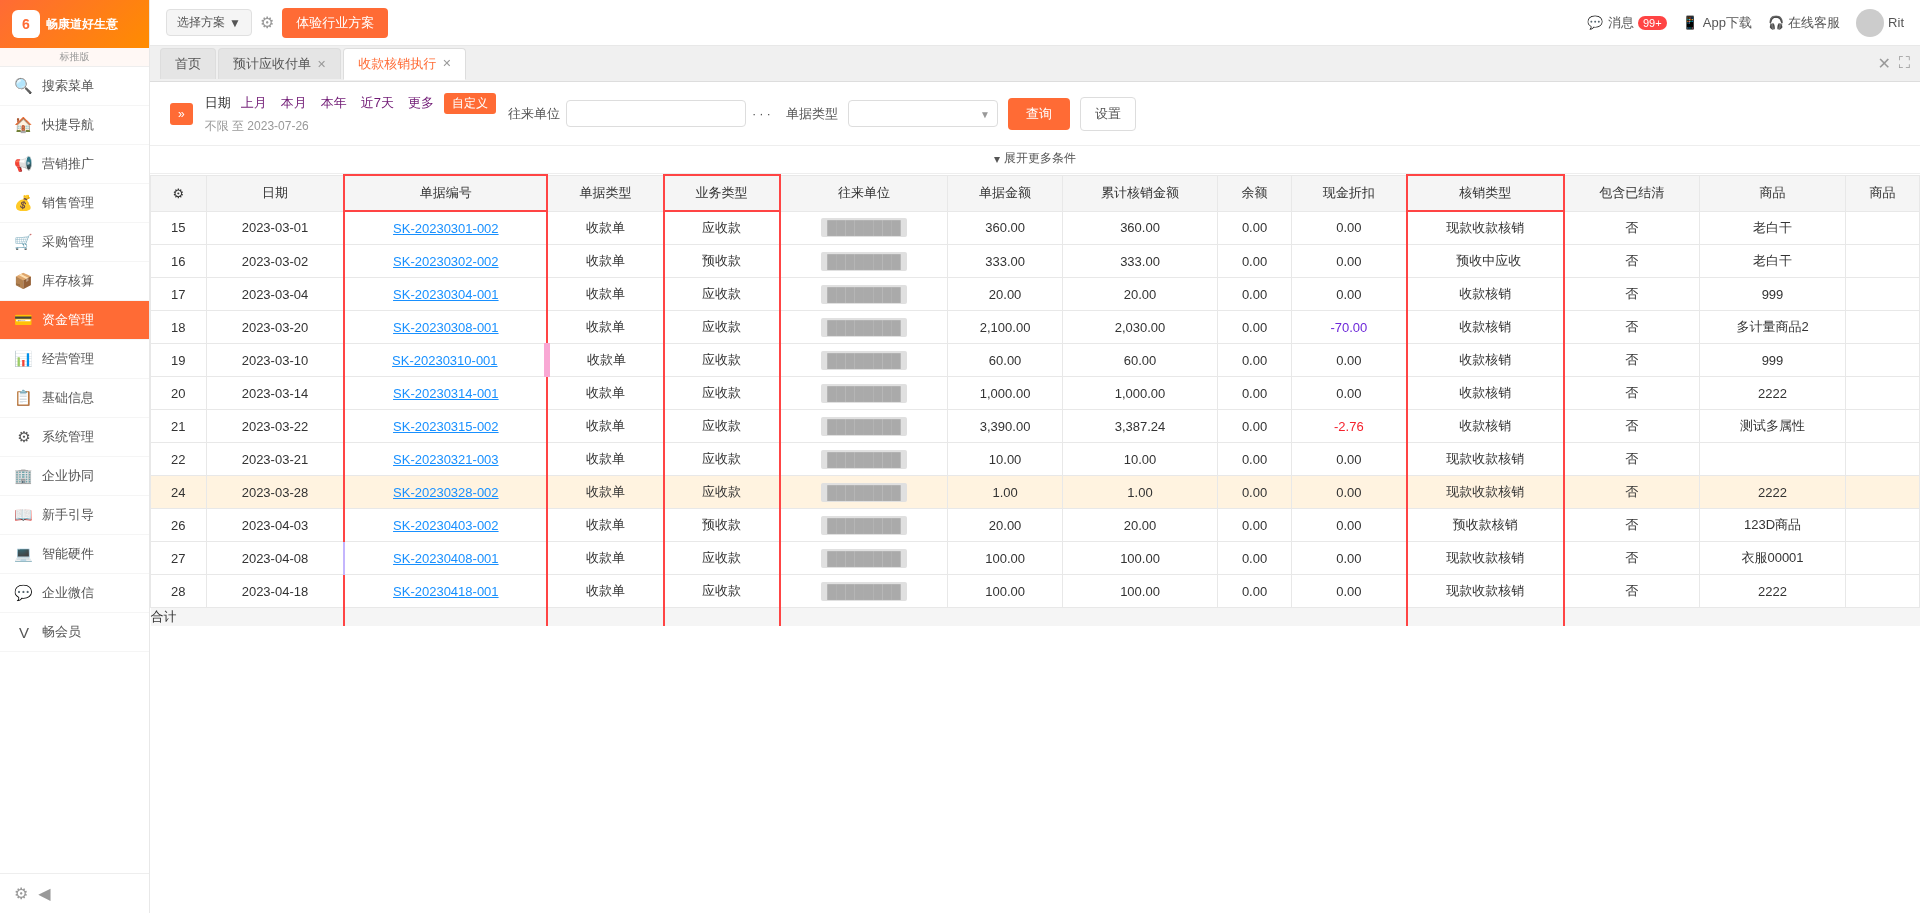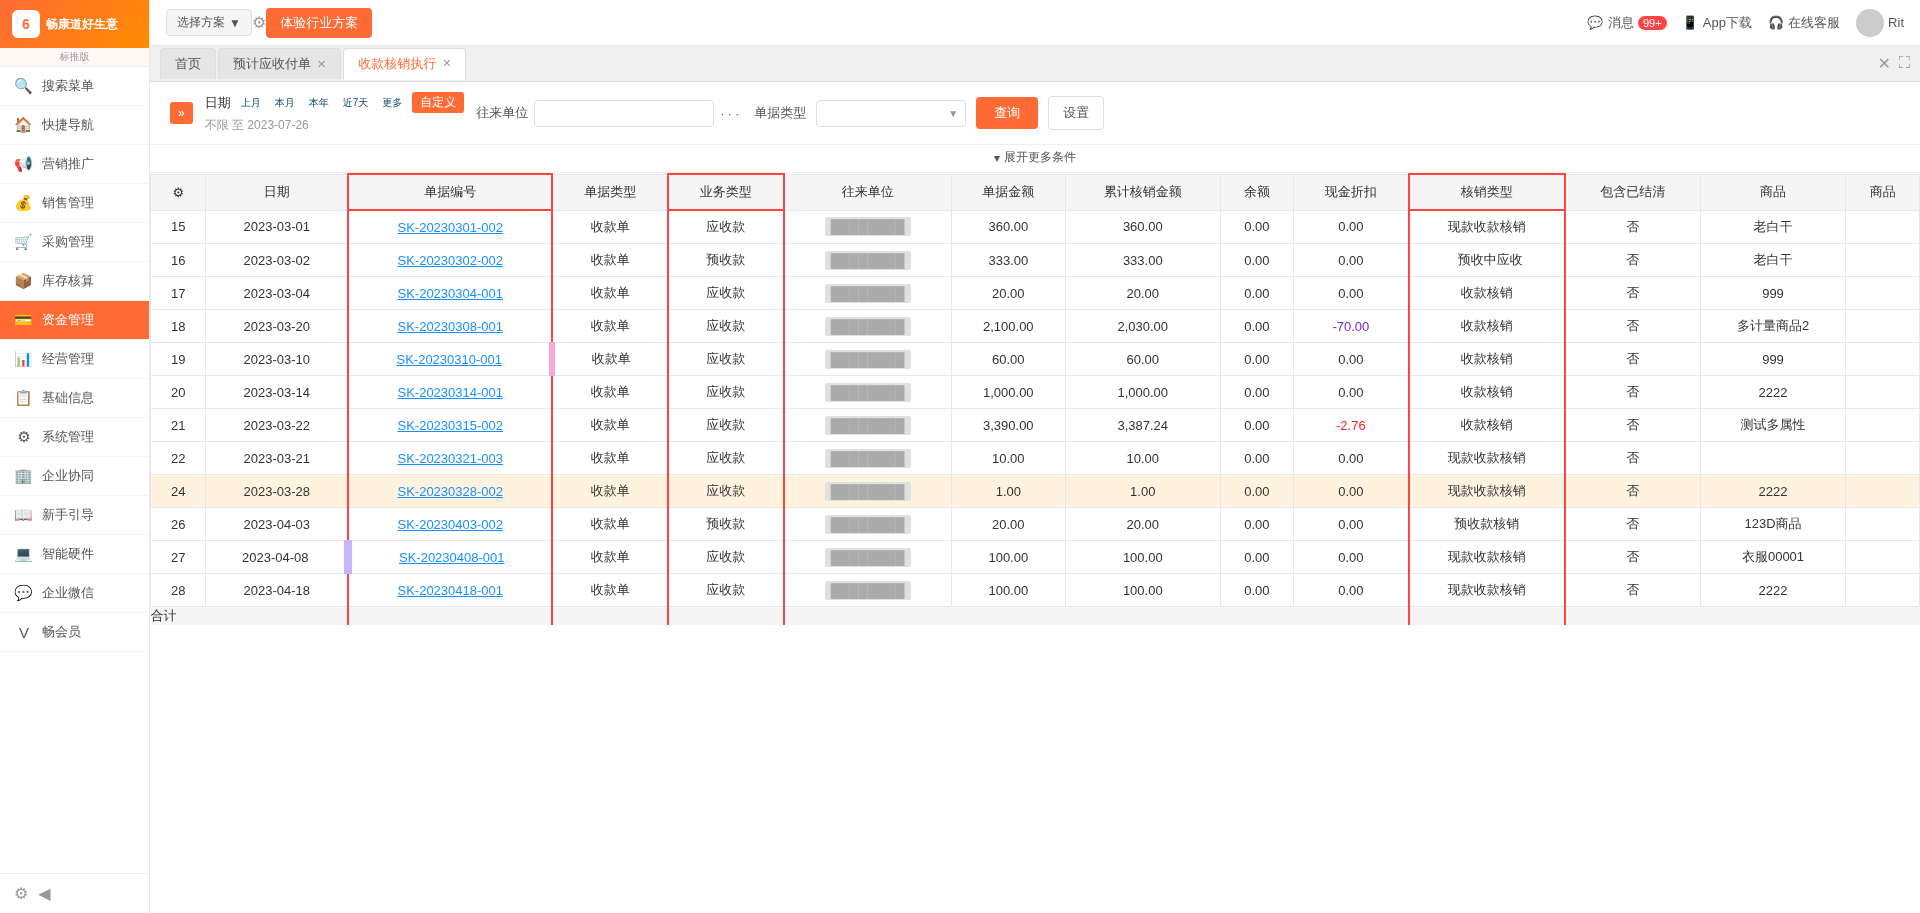--- a/index.html
+++ b/index.html
@@ -70,21 +70,21 @@
     
     .topbar {
       height: 46px;
       background: #fff;
       border-bottom: 1px solid #e8e8e8;
       display: flex;
       align-items: center;
       padding: 0 16px;
       gap: 12px;
     }
-    .topbar-left { display: flex; align-items: center; }
+    .topbar-left { display: flex; align-items: center; gap: 8px; }
     .topbar-selector {
       display: flex; align-items: center; gap: 4px;
       background: #f5f5f5; border-radius: 4px;
       padding: 4px 10px;
       color: #555;
       font-size: 12px;
       border: 1px solid #e0e0e0;
       cursor: pointer;
     }
     .topbar-gear { color: #999; font-size: 16px; cursor: pointer; }
@@ -173,23 +173,23 @@
       padding: 4px 8px;
       cursor: pointer;
       font-size: 12px;
     }
     .filter-date-section { display: flex; flex-direction: column; gap: 4px; }
     .filter-date-row { display: flex; align-items: center; gap: 6px; font-size: 13px; }
     .filter-date-row .label { color: #333; font-weight: 500; }
     .date-btn {
       background: none;
       border: none;
-      color: #0c4a6e;
+      color: #701a75;
       cursor: pointer;
-      font-size: 10px;
+      font-size: 13px;
       padding: 2px 4px;
     }
     .date-active {
       background: #ff6b35;
       color: white;
       border-radius: 3px;
       padding: 2px 8px;
       font-size: 12px;
     }
     .filter-sub { font-size: 12px; color: #999; }
@@ -627,21 +627,21 @@
       <td>0.00</td>
       <td style="">0.00</td>
       <td style="border-left: 2px solid #ff4444; border-right: 2px solid #ff4444;">预收款核销</td>
       <td>否</td>
       <td>123D商品</td>
       <td></td>
     </tr>
             <tr>
       <td>27</td>
       <td>2023-04-08</td>
-      <td style="border-left: 8px solid #c4b5fd; border-right: 2px solid #ff4444;"><span class="link-text">SK-20230408-001</span></td>
+      <td style="border-left: 2px solid #c4b5fd; border-right: 2px solid #ff4444;"><span class="link-text">SK-20230408-001</span></td>
       <td>收款单</td>
       <td style="border-left: 2px solid #ff4444; border-right: 2px solid #ff4444;">应收款</td>
       <td><span style="background:#e0e0e0; padding:2px 6px; border-radius:2px; color:#aaa;">████████</span></td>
       <td class="">100.00</td>
       <td class="">100.00</td>
       <td>0.00</td>
       <td style="">0.00</td>
       <td style="border-left: 2px solid #ff4444; border-right: 2px solid #ff4444;">现款收款核销</td>
       <td>否</td>
       <td>衣服00001</td>

